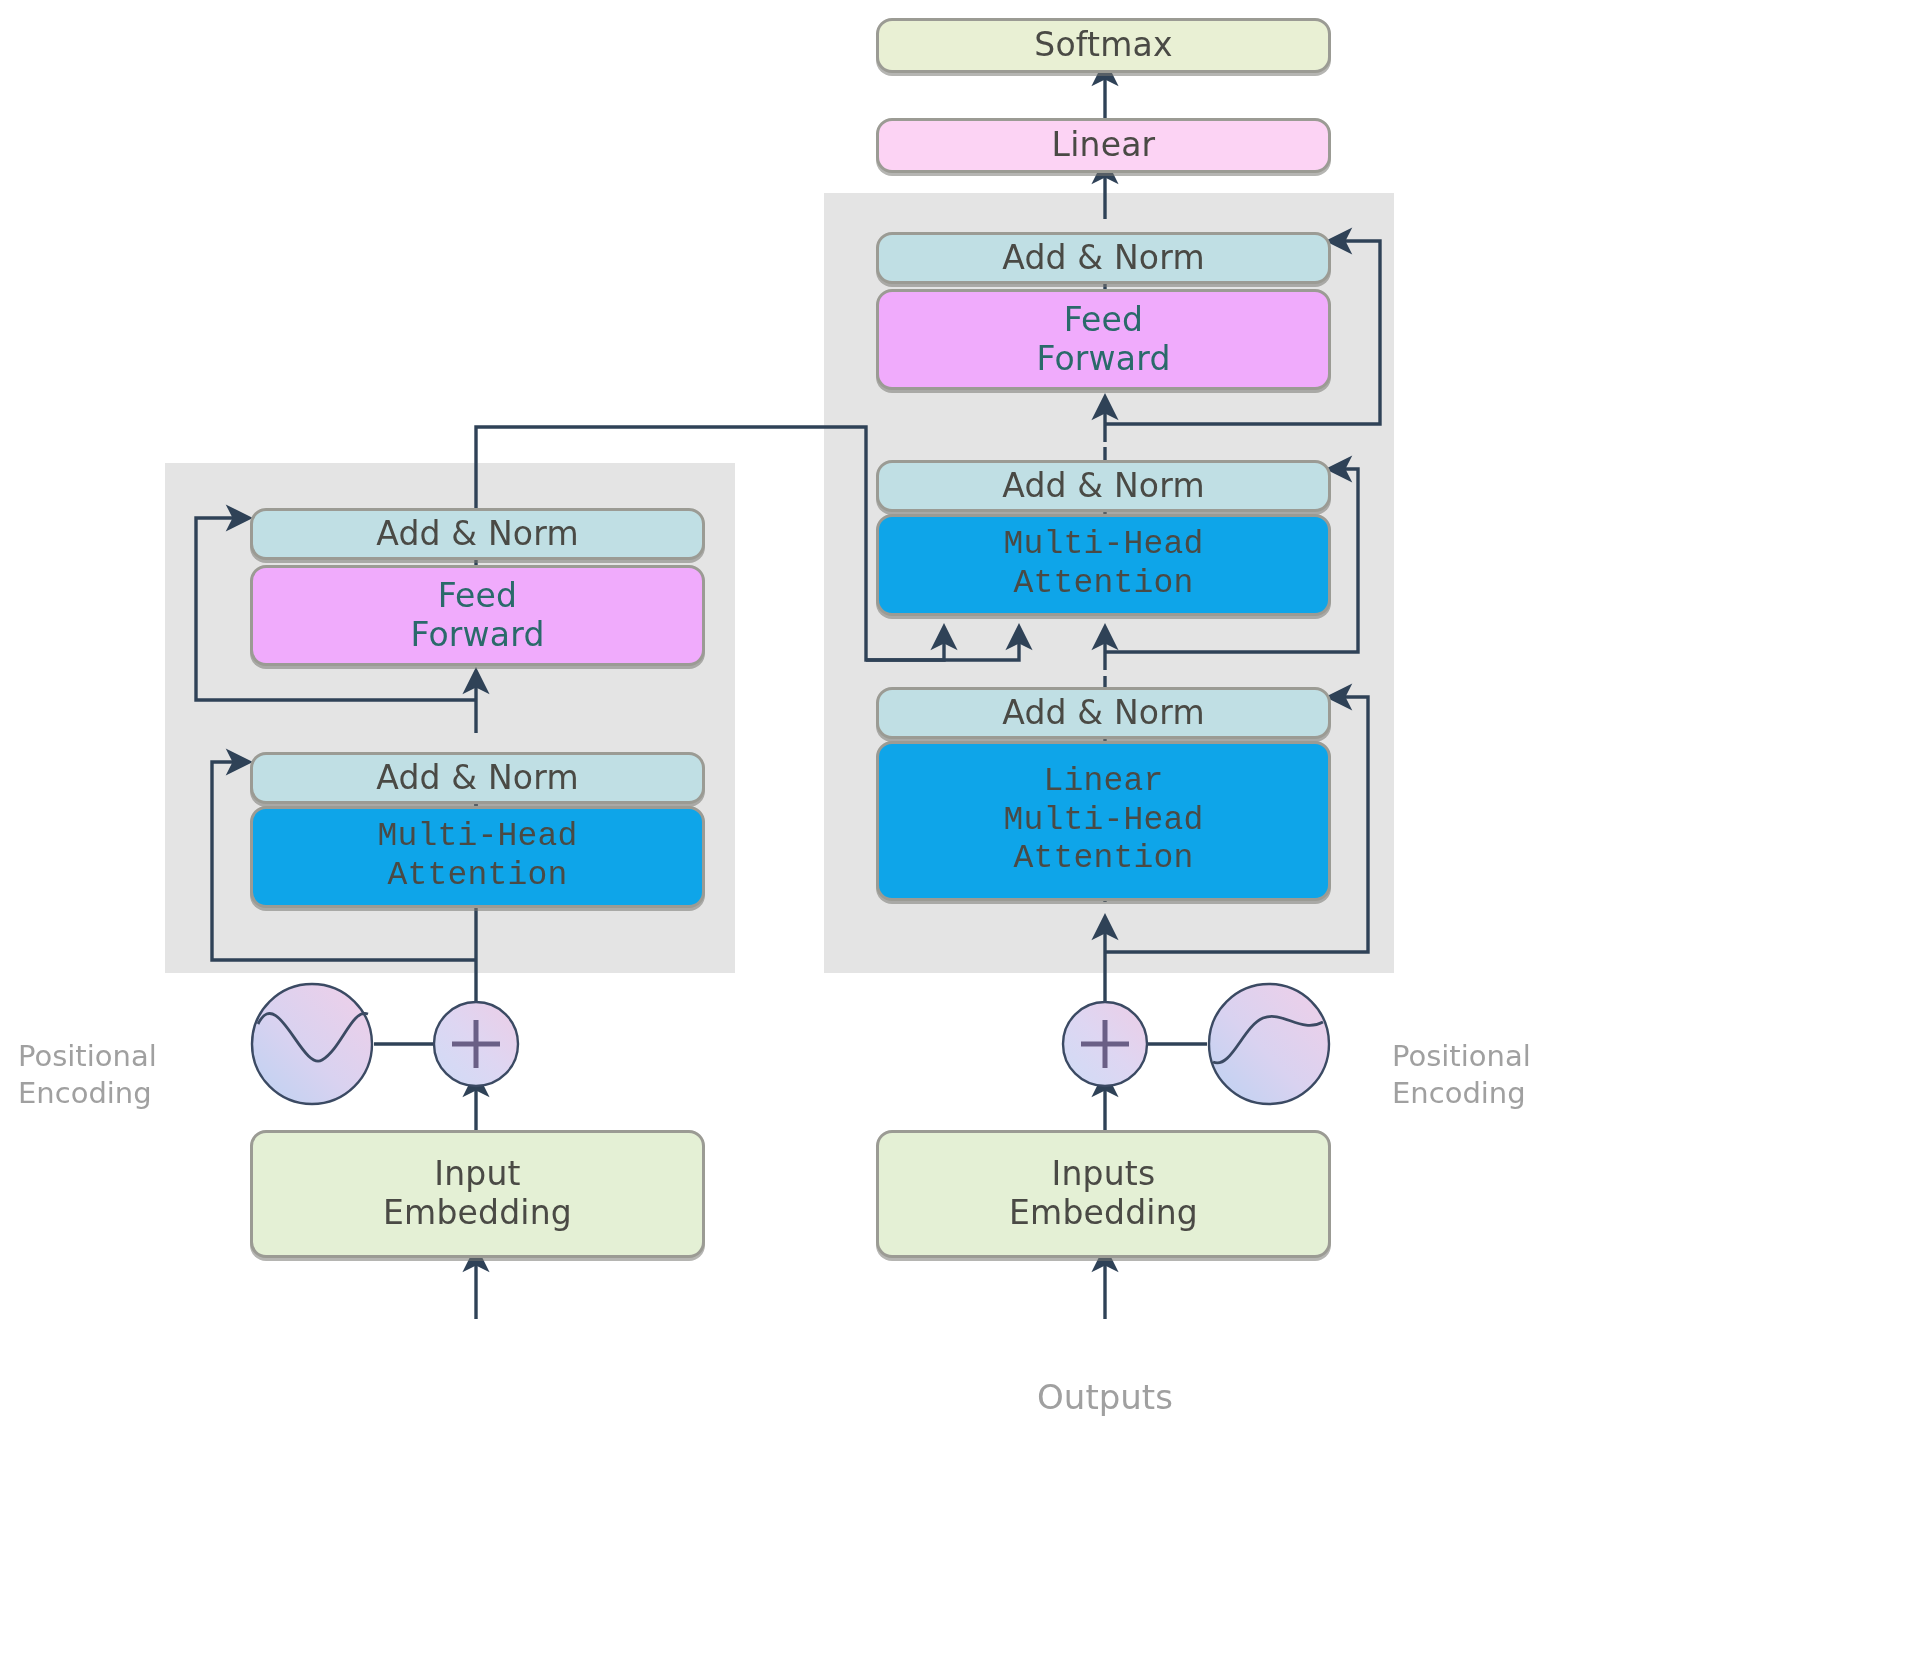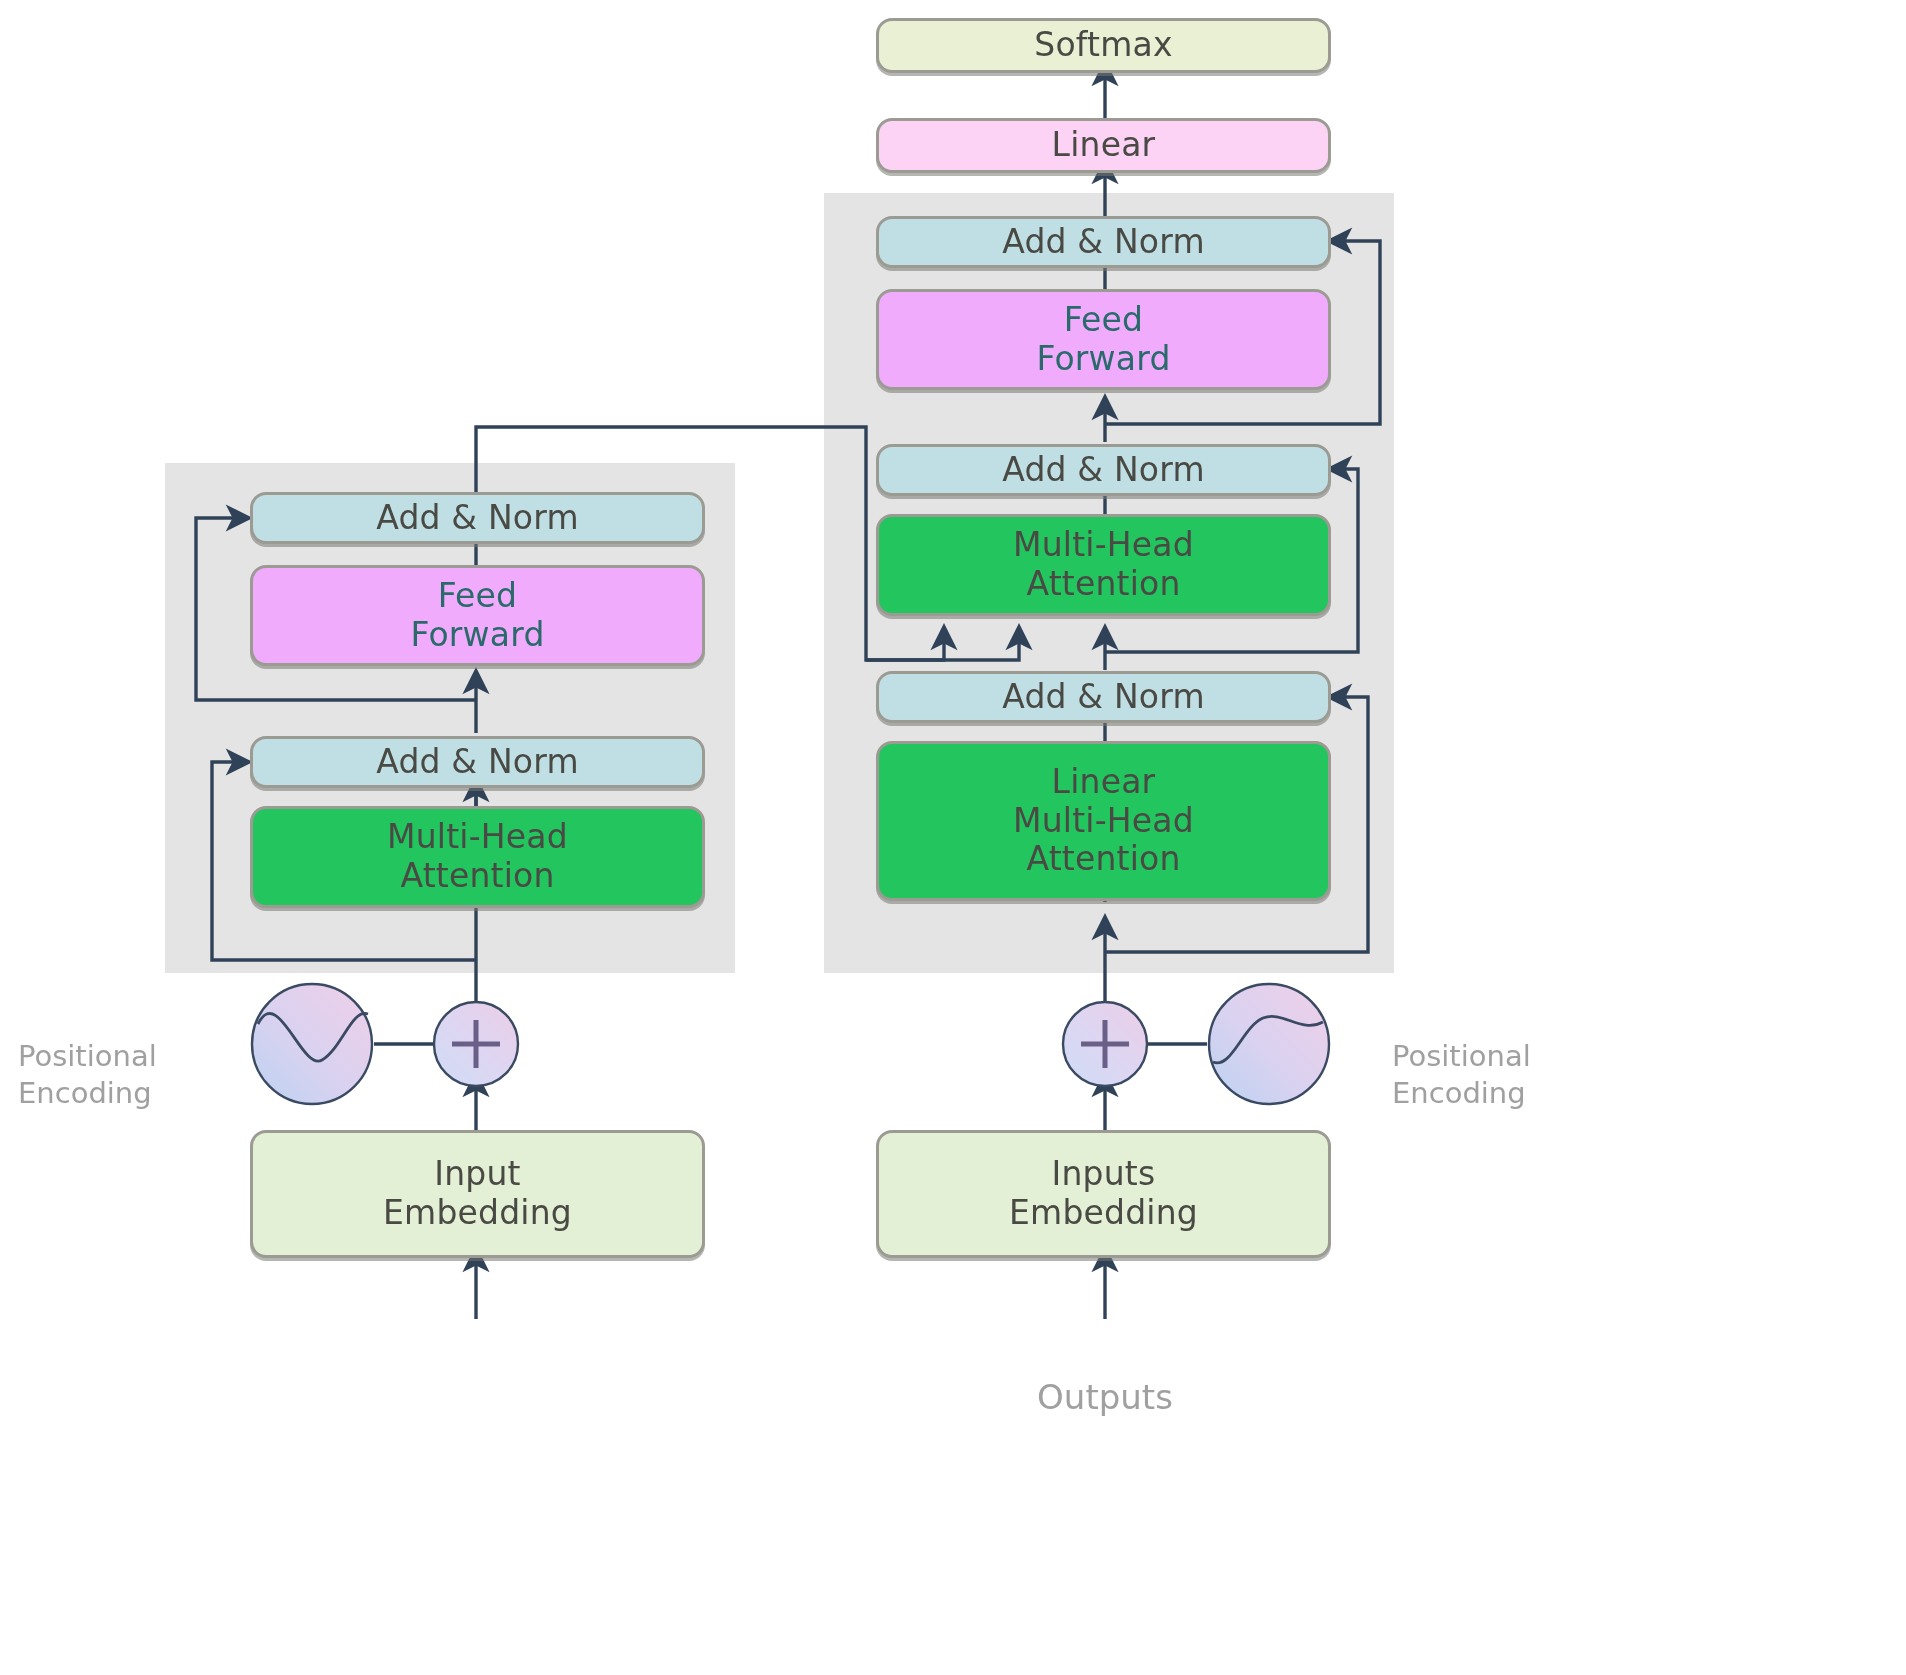--- a/index.html
+++ b/index.html
@@ -11,23 +11,23 @@
 
   .box{position:absolute;box-sizing:border-box;border:3px solid #9b9b94;
        border-radius:16px;display:flex;align-items:center;justify-content:center;
        text-align:center;color:#4a4a45;line-height:1.18;
        font-size:33px;letter-spacing:.2px;
        box-shadow:0 3px 0 rgba(120,120,115,.55);}
   .box span{display:block;white-space:pre-line;}
 
   .b-softmax{background:#e9f0d4;}
   .b-linear {background:#fcd3f4;}
-  .b-addnorm{background:#c0dfe4;}
+  .b-addnorm{background:#c0dfe4;margin-top:16px;}
   .b-ff     {background:#f0abfc;color:#2a6a6a;}
-  .b-attn   {background:#22c55e;}
+  .b-attn   {background:#0ea5e9;font-family:Liberation Mono, monospace;}
   .b-embed  {background:#e4f0d5;}
 
   .plain-label{position:absolute;color:#a0a0a0;font-size:34px;line-height:1.28;
                text-align:center;white-space:pre-line;}
   .pe-label{position:absolute;color:#a0a0a0;font-size:29px;line-height:1.3;
             white-space:pre-line;}
   .pe-label.left{text-align:left;}
   .pe-label.right{text-align:left;}
 
   svg.wires{position:absolute;left:0;top:0;width:1906px;height:1675px;

